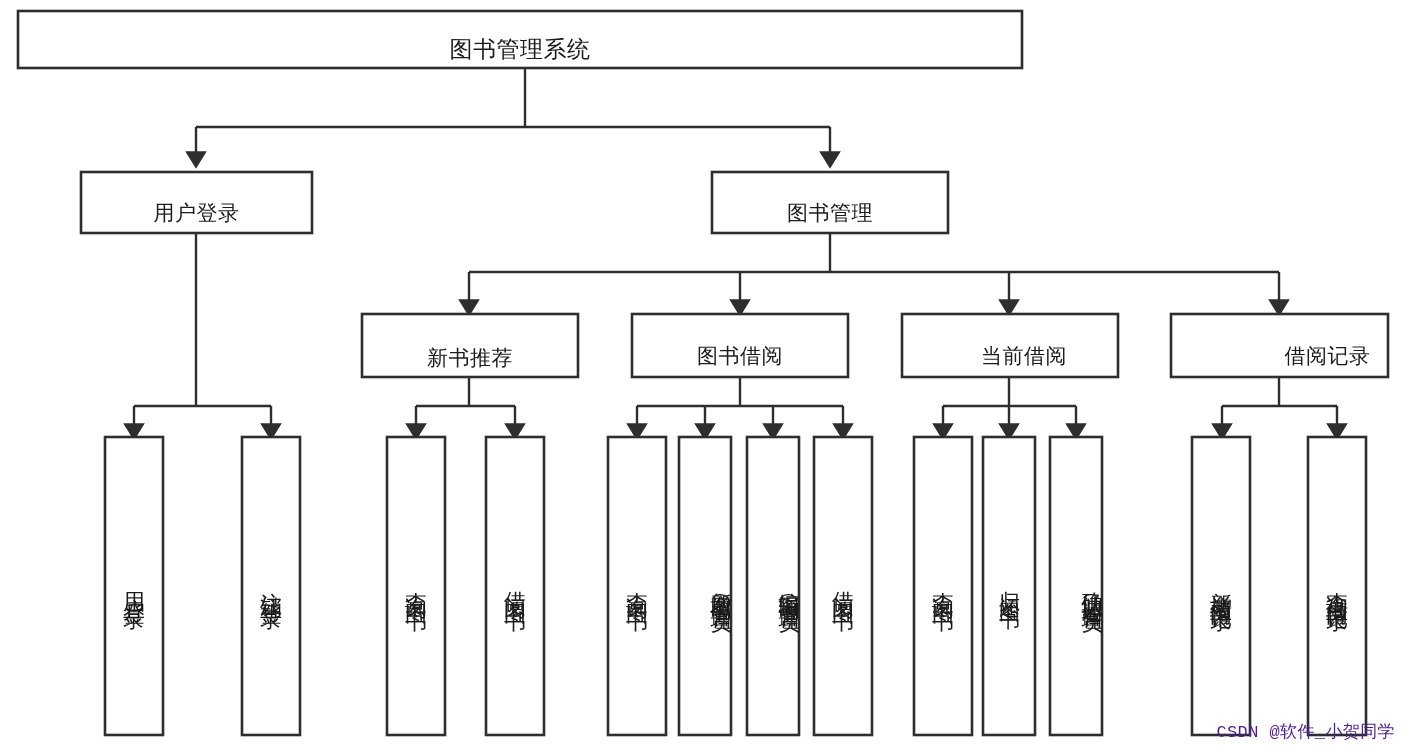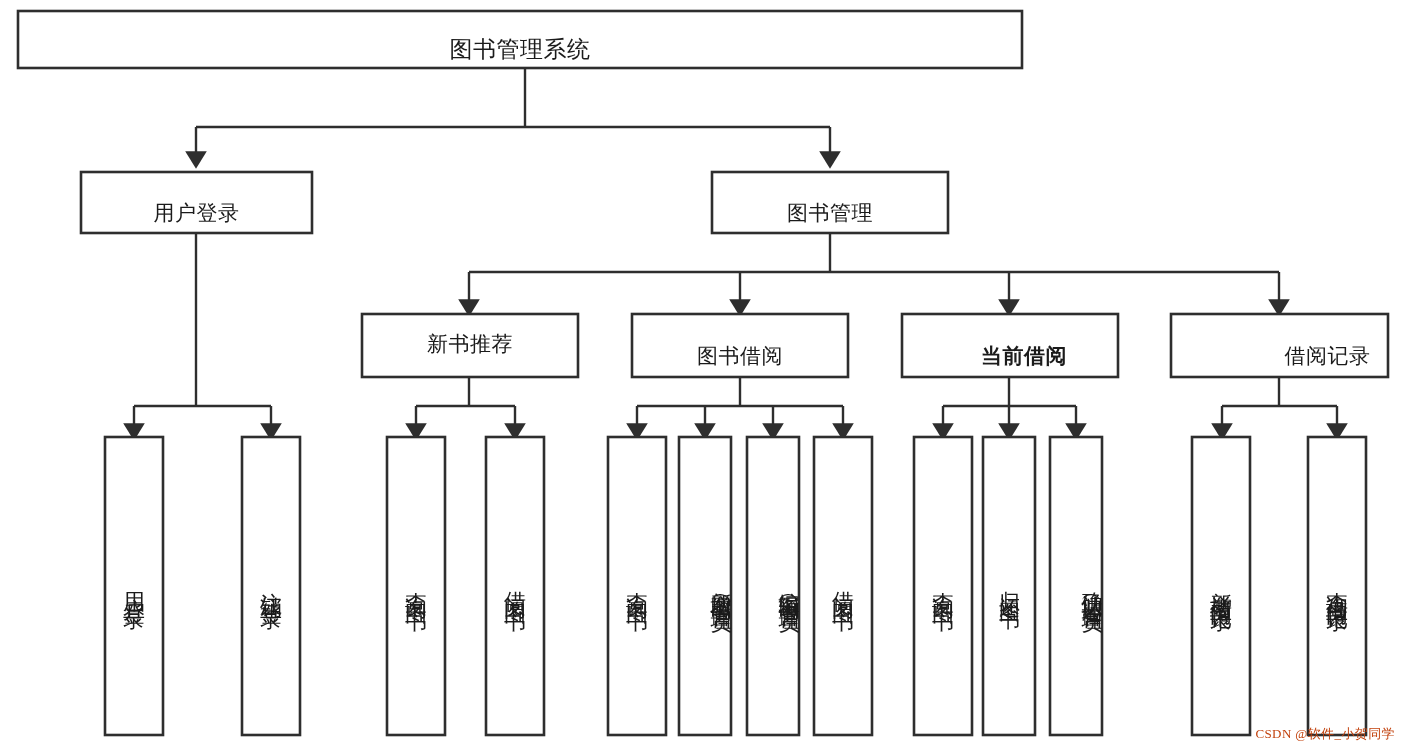--- a/index.html
+++ b/index.html
@@ -65,23 +65,23 @@
     white-space: nowrap;
     pointer-events: none;
   }
   .node-label-v.centered {
     align-items: center;
   }
   .watermark {
     position: absolute;
     right: 10px;
     bottom: 4px;
-    color: #c2410c;
-    font-size: 13px;
-    font-family: Liberation Serif, serif;
+    color: #4c1d95;
+    font-size: 17px;
+    font-family: Liberation Mono, monospace;
     letter-spacing: 0.4px;
     white-space: nowrap;
     pointer-events: none;
   }
 </style>
 </head>
 <body>
 
 <div id="diagram-root">
 
@@ -173,23 +173,23 @@
 
     <rect class="node-box" x="1192" y="437" width="58" height="298"></rect>
     <rect class="node-box" x="1308" y="437" width="58" height="298"></rect>
   </svg>
 
   <div class="node-label-h" style="left:18px; top:11px; width:1004px; height:57px; font-size:23px;">图书管理系统</div>
 
   <div class="node-label-h" style="left:81px; top:172px; width:231px; height:61px;">用户登录</div>
   <div class="node-label-h" style="left:712px; top:172px; width:236px; height:61px;">图书管理</div>
 
-  <div class="node-label-h" style="left:362px; top:302px; width:216px; height:63px;">新书推荐</div>
+  <div class="node-label-h" style="left:362px; top:316px; width:216px; height:63px;">新书推荐</div>
   <div class="node-label-h" style="left:632px; top:314px; width:216px; height:63px;">图书借阅</div>
-  <div class="node-label-h" style="left:902px; top:314px; width:244px; height:63px;font-weight:bold;">当前借阅</div>
+  <div class="node-label-h" style="left:902px; top:314px; width:244px; height:63px;">当前借阅</div>
   <div class="node-label-h" style="left:1171px; top:314px; width:217px; height:63px;padding-left:48px;">借阅记录</div>
 
   <div class="node-label-v centered" style="left:105px; top:437px; width:58px; height:298px;">用户登录</div>
   <div class="node-label-v centered" style="left:242px; top:437px; width:58px; height:298px;">注销登录</div>
 
   <div class="node-label-v centered" style="left:387px; top:437px; width:58px; height:298px;">查询图书</div>
   <div class="node-label-v centered" style="left:486px; top:437px; width:58px; height:298px;">借阅图书</div>
 
   <div class="node-label-v centered" style="left:608px; top:437px; width:58px; height:298px;">查询图书</div>
   <div class="node-label-v" style="left:679px; top:441px; width:52px; height:294px; font-size:21px; letter-spacing:3px;">新增图书（管理员）</div>

